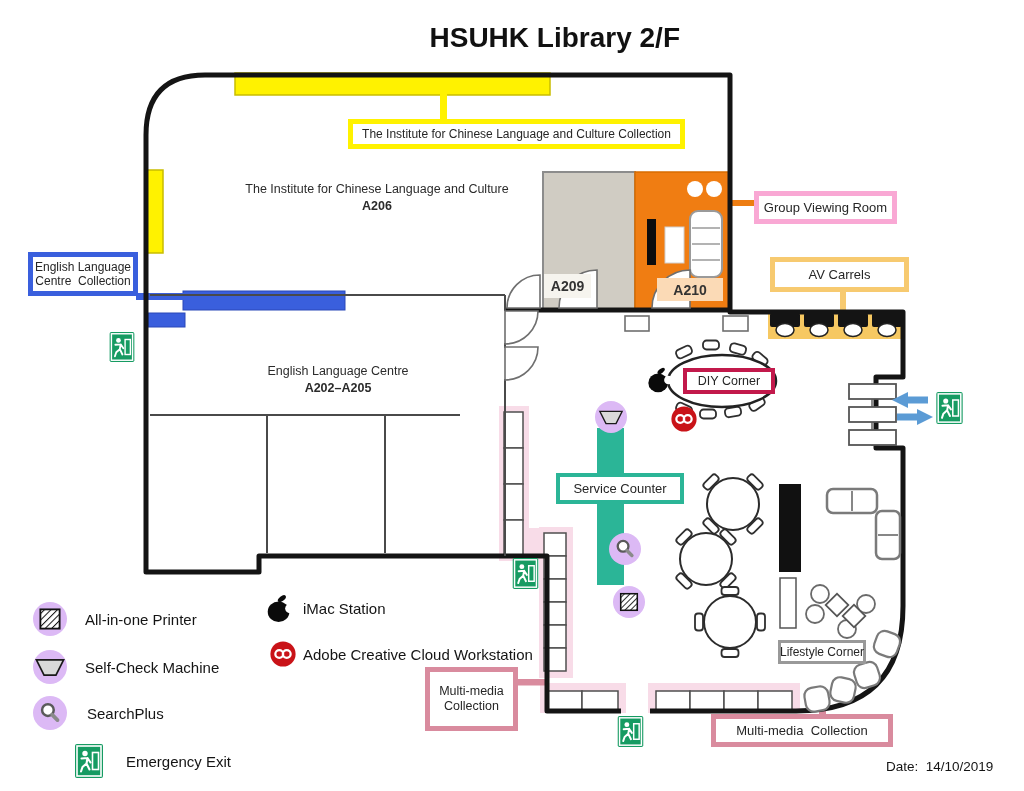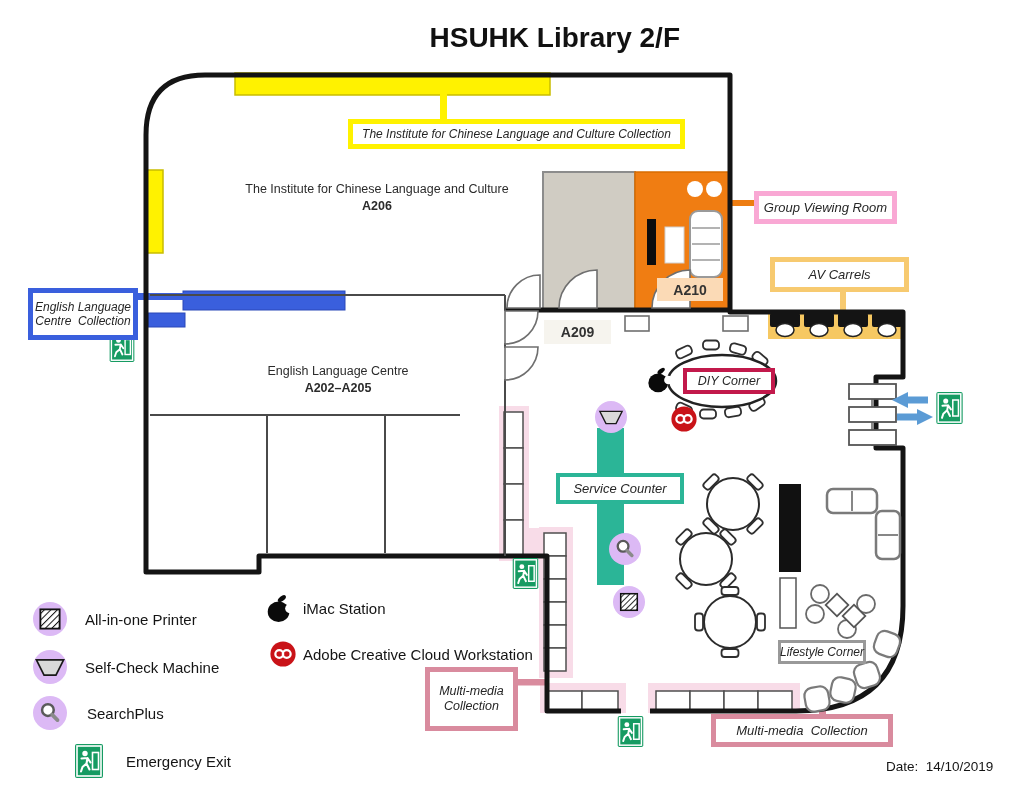--- a/index.html
+++ b/index.html
@@ -2,21 +2,21 @@
 <html><head>
 <meta charset="utf-8">
 <style>
   html,body{margin:0;padding:0;background:#fff;}
   #plan{position:relative;width:1024px;height:791px;background:#ffffff;overflow:hidden;
         font-family:"Liberation Sans",sans-serif;color:#1c1c1c;}
   #plan svg.layer{position:absolute;left:0;top:0;}
   .abs{position:absolute;box-sizing:border-box;}
   .ttl{font-size:28px;font-weight:bold;text-align:right;letter-spacing:0px;color:#111;}
   .lbl{position:absolute;background:#fff;display:flex;align-items:center;justify-content:center;
-       text-align:center;box-sizing:border-box;line-height:1.2;color:#262626;white-space:pre;font-style:italic;}
+       text-align:center;box-sizing:border-box;line-height:1.2;color:#262626;white-space:pre;}
   .col{flex-direction:column;}
   .roomtxt{position:absolute;text-align:center;color:#2b2b2b;line-height:1.35;}
   .roomnum{font-weight:600;}
   .chip{position:absolute;display:flex;align-items:center;justify-content:center;
         font-weight:bold;font-size:14px;color:#333;box-sizing:border-box;}
   .legtext{position:absolute;font-size:15px;color:#141414;white-space:pre;}
   .datetxt{position:absolute;font-size:13.5px;color:#141414;white-space:pre;}
   
   .chair{fill:#fff;stroke:#2f2f2f;stroke-width:1.8;}
   .tbl{fill:#fff;stroke:#2b2b2b;stroke-width:2;}
@@ -280,21 +280,21 @@
     </g>
     <g>
       <use href="#adobecc" x="269" y="640" width="28" height="28"></use>
     </g>
   </svg>
 
   <div class="abs ttl" style="left:370px;top:22px;width:310px;">HSUHK Library 2/F</div>
 
   <div class="lbl" style="left:348px;top:119px;width:337px;height:30px;border:5px solid #FFF200;font-size:12px;">The Institute for Chinese Language and Culture Collection</div>
 
-  <div class="lbl col" style="left:28px;top:252px;width:110px;height:52px;border:5px solid #3A5FDD;font-size:12px;margin-top:36px;">
+  <div class="lbl col" style="left:28px;top:252px;width:110px;height:44px;border:5px solid #3A5FDD;font-size:12px;">
     <div>English Language</div>
     <div>Centre  Collection</div>
   </div>
 
   <div class="lbl" style="left:754px;top:191px;width:143px;height:33px;border:5px solid #f9a8d4;font-size:13px;">Group Viewing Room</div>
 
   <div class="lbl" style="left:770px;top:257px;width:139px;height:35px;border:5px solid #F7CA70;font-size:13px;">AV Carrels</div>
 
   <div class="lbl" style="left:683px;top:368px;width:92px;height:26px;border:4px solid #C2194B;font-size:12.5px;">DIY Corner</div>
 
@@ -312,21 +312,21 @@
   <div class="roomtxt" style="left:227px;top:181px;width:300px;font-size:12.5px;">
     <div>The Institute for Chinese Language and Culture</div>
     <div class="roomnum">A206</div>
   </div>
 
   <div class="roomtxt" style="left:238px;top:363px;width:200px;font-size:12.5px;">
     <div>English Language Centre</div>
     <div class="roomnum">A202–A205</div>
   </div>
 
-  <div class="chip" style="left:544px;top:274px;width:67px;height:24px;background:#F6F4EE;margin-top:46px;">A209</div>
+  <div class="chip" style="left:544px;top:274px;width:47px;height:24px;background:#F6F4EE;">A209</div>
   <div class="chip" style="left:657px;top:278px;width:66px;height:23px;background:#FBDAB6;">A210</div>
 
   <div class="legtext" style="left:85px;top:611px;">All-in-one Printer</div>
   <div class="legtext" style="left:85px;top:659px;">Self-Check Machine</div>
   <div class="legtext" style="left:87px;top:705px;">SearchPlus</div>
   <div class="legtext" style="left:126px;top:753px;">Emergency Exit</div>
   <div class="legtext" style="left:303px;top:600px;">iMac Station</div>
   <div class="legtext" style="left:303px;top:646px;">Adobe Creative Cloud Workstation</div>
 
   <div class="datetxt" style="left:886px;top:759px;">Date:  14/10/2019</div>

